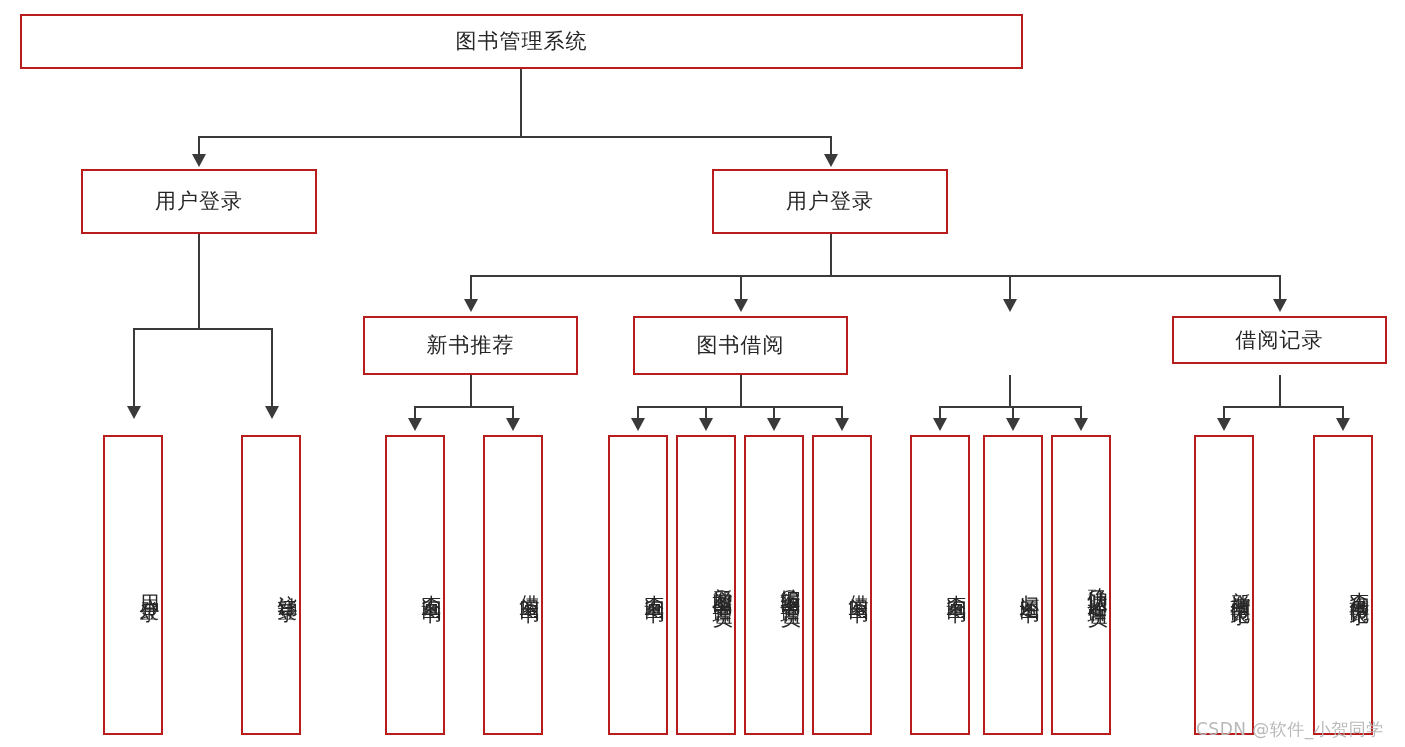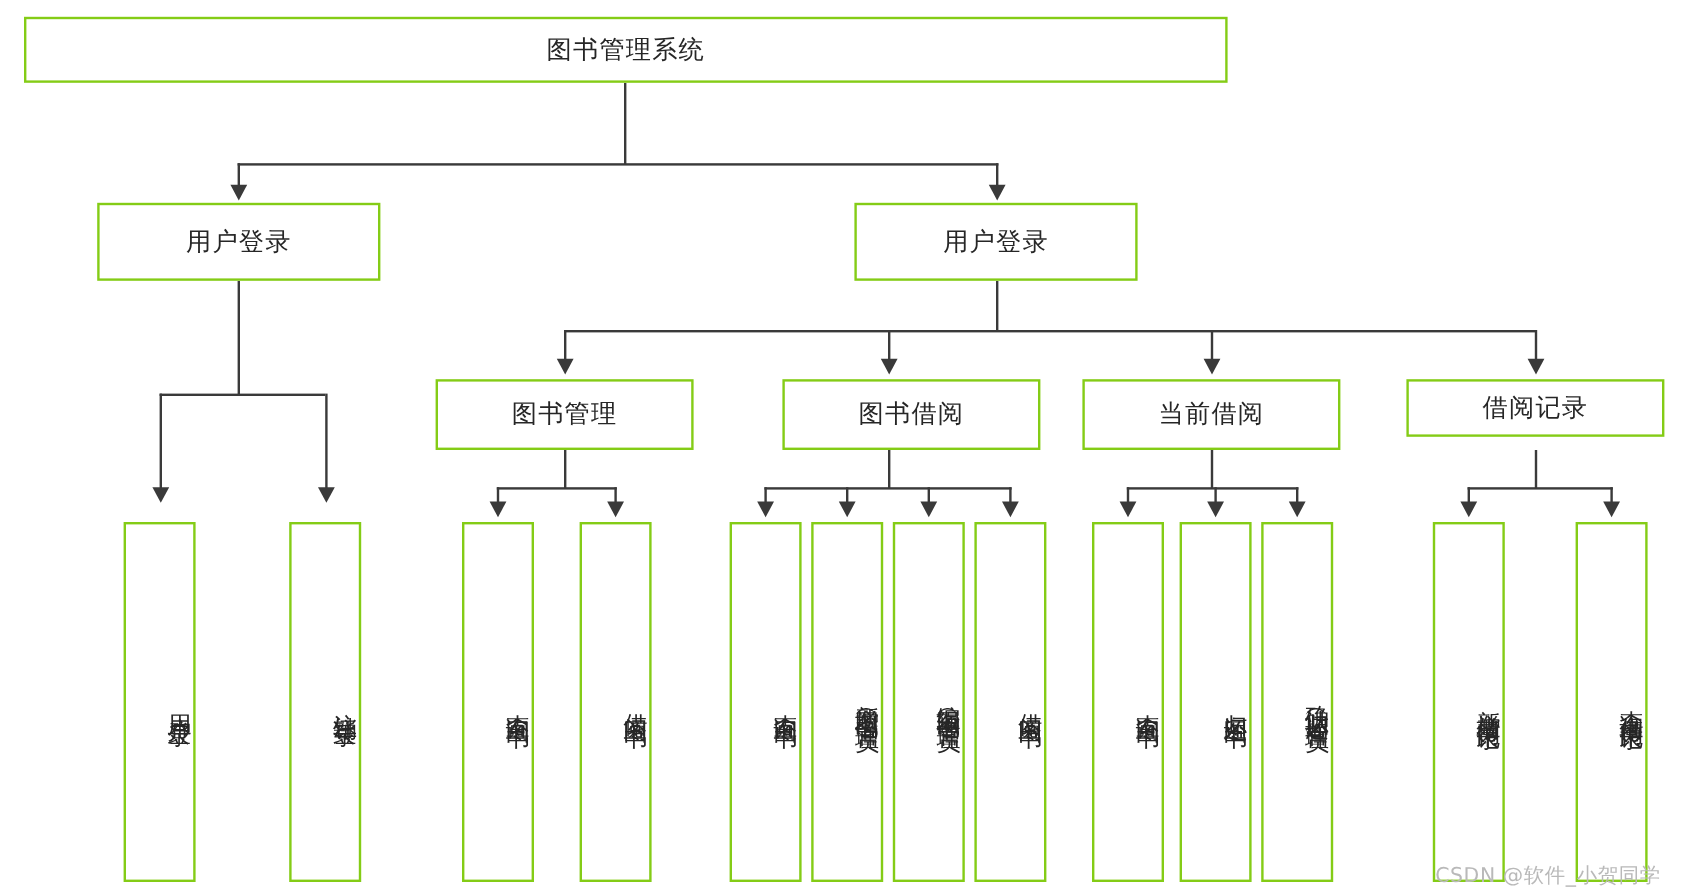--- a/index.html
+++ b/index.html
@@ -16,21 +16,21 @@
     width: 1405px;
     height: 747px;
     background: #ffffff;
     overflow: hidden;
   }
   
   .node {
     position: absolute;
     box-sizing: border-box;
     background: #ffffff;
-    border: 2px solid #84cc16;
+    border: 2px solid #b91c1c;
     display: flex;
     align-items: center;
     justify-content: center;
     color: #262626;
     line-height: 1.18;
   }
   .node.horizontal {
     font-size: 21px;
     letter-spacing: 1px;
     white-space: nowrap;
@@ -154,27 +154,24 @@
   </div>
 
   <div class="node horizontal" style="left:81px; top:169px; width:236px; height:65px;">
     <span>用户登录</span>
   </div>
   <div class="node horizontal" style="left:712px; top:169px; width:236px; height:65px;">
     <span>用户登录</span>
   </div>
 
   <div class="node horizontal" style="left:363px; top:316px; width:215px; height:59px;">
-    <span>图书管理</span>
-  </div>
-  <div class="node horizontal" style="left:652px; top:316px; width:215px; height:59px;">
+    <span>新书推荐</span>
+  </div>
+  <div class="node horizontal" style="left:633px; top:316px; width:215px; height:59px;">
     <span>图书借阅</span>
-  </div>
-  <div class="node horizontal" style="left:902px; top:316px; width:215px; height:59px;">
-    <span>当前借阅</span>
   </div>
   <div class="node horizontal" style="left:1172px; top:316px; width:215px; height:48px;">
     <span>借阅记录</span>
   </div>
 
   <div class="node vertical" style="left:103px; top:435px; width:60px; height:300px;">
     <span class="vtext">用户登录</span>
   </div>
   <div class="node vertical" style="left:241px; top:435px; width:60px; height:300px;">
     <span class="vtext">注销登录</span>

